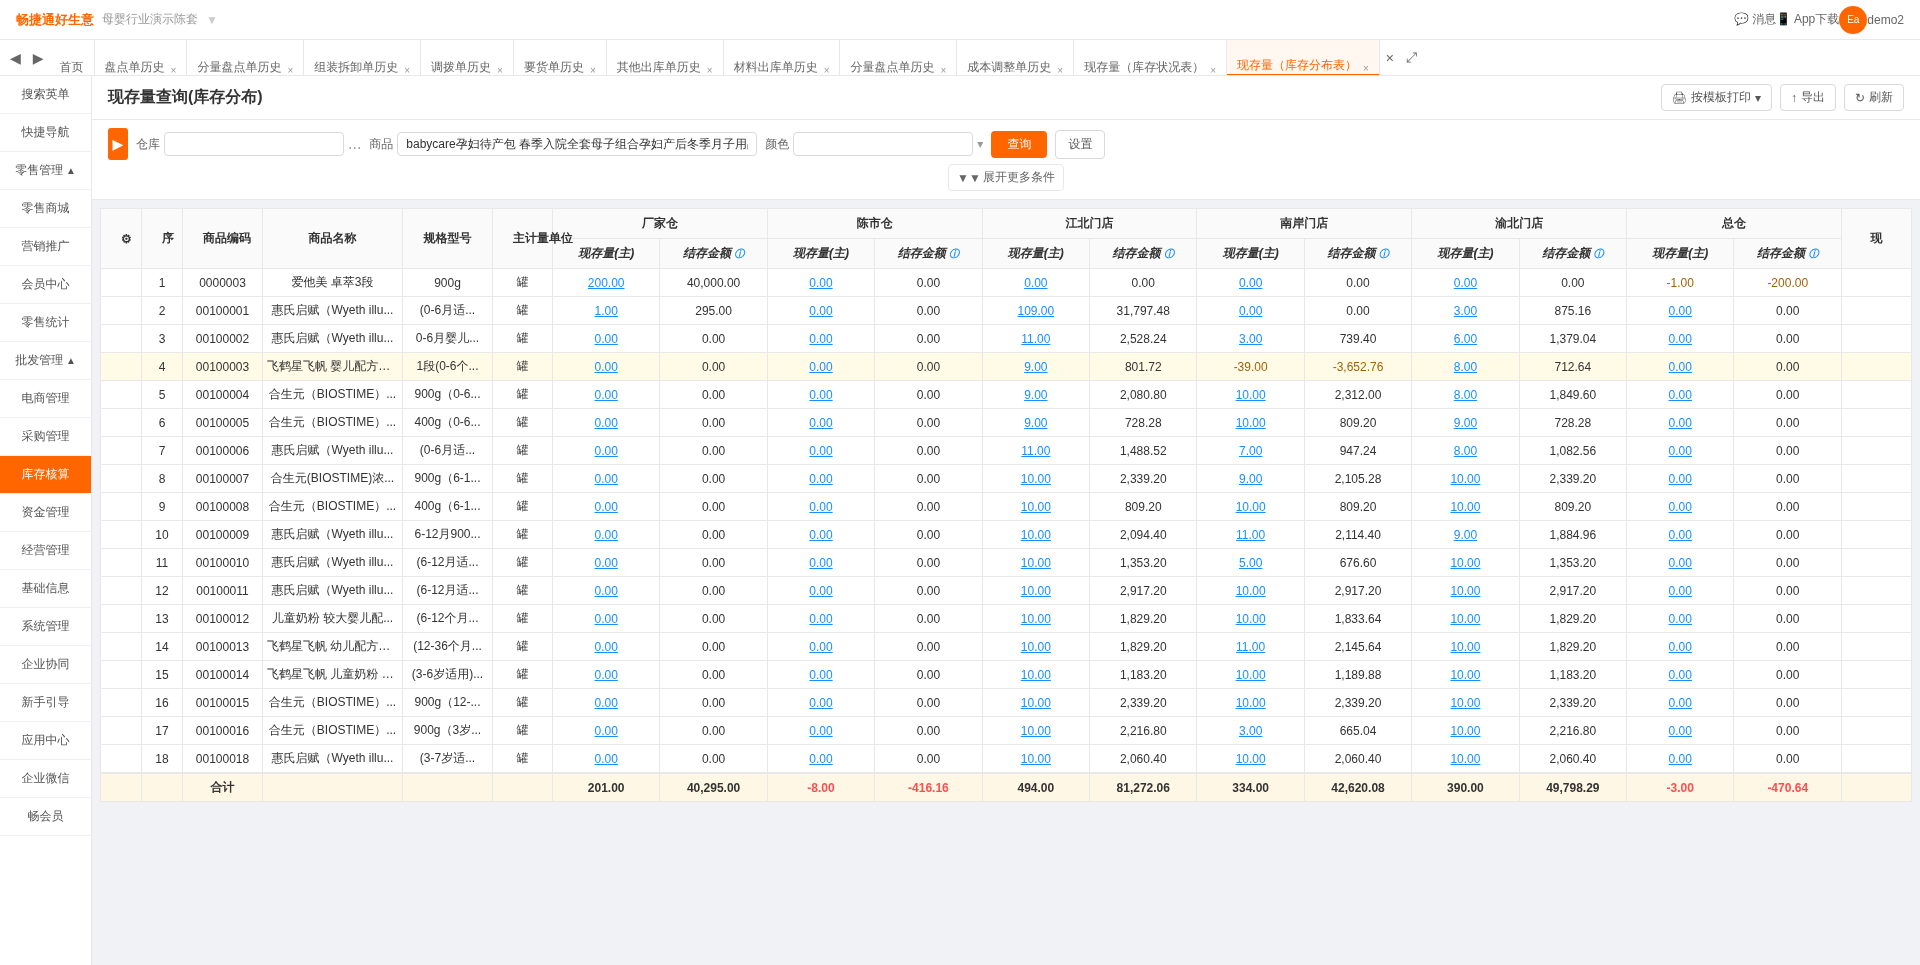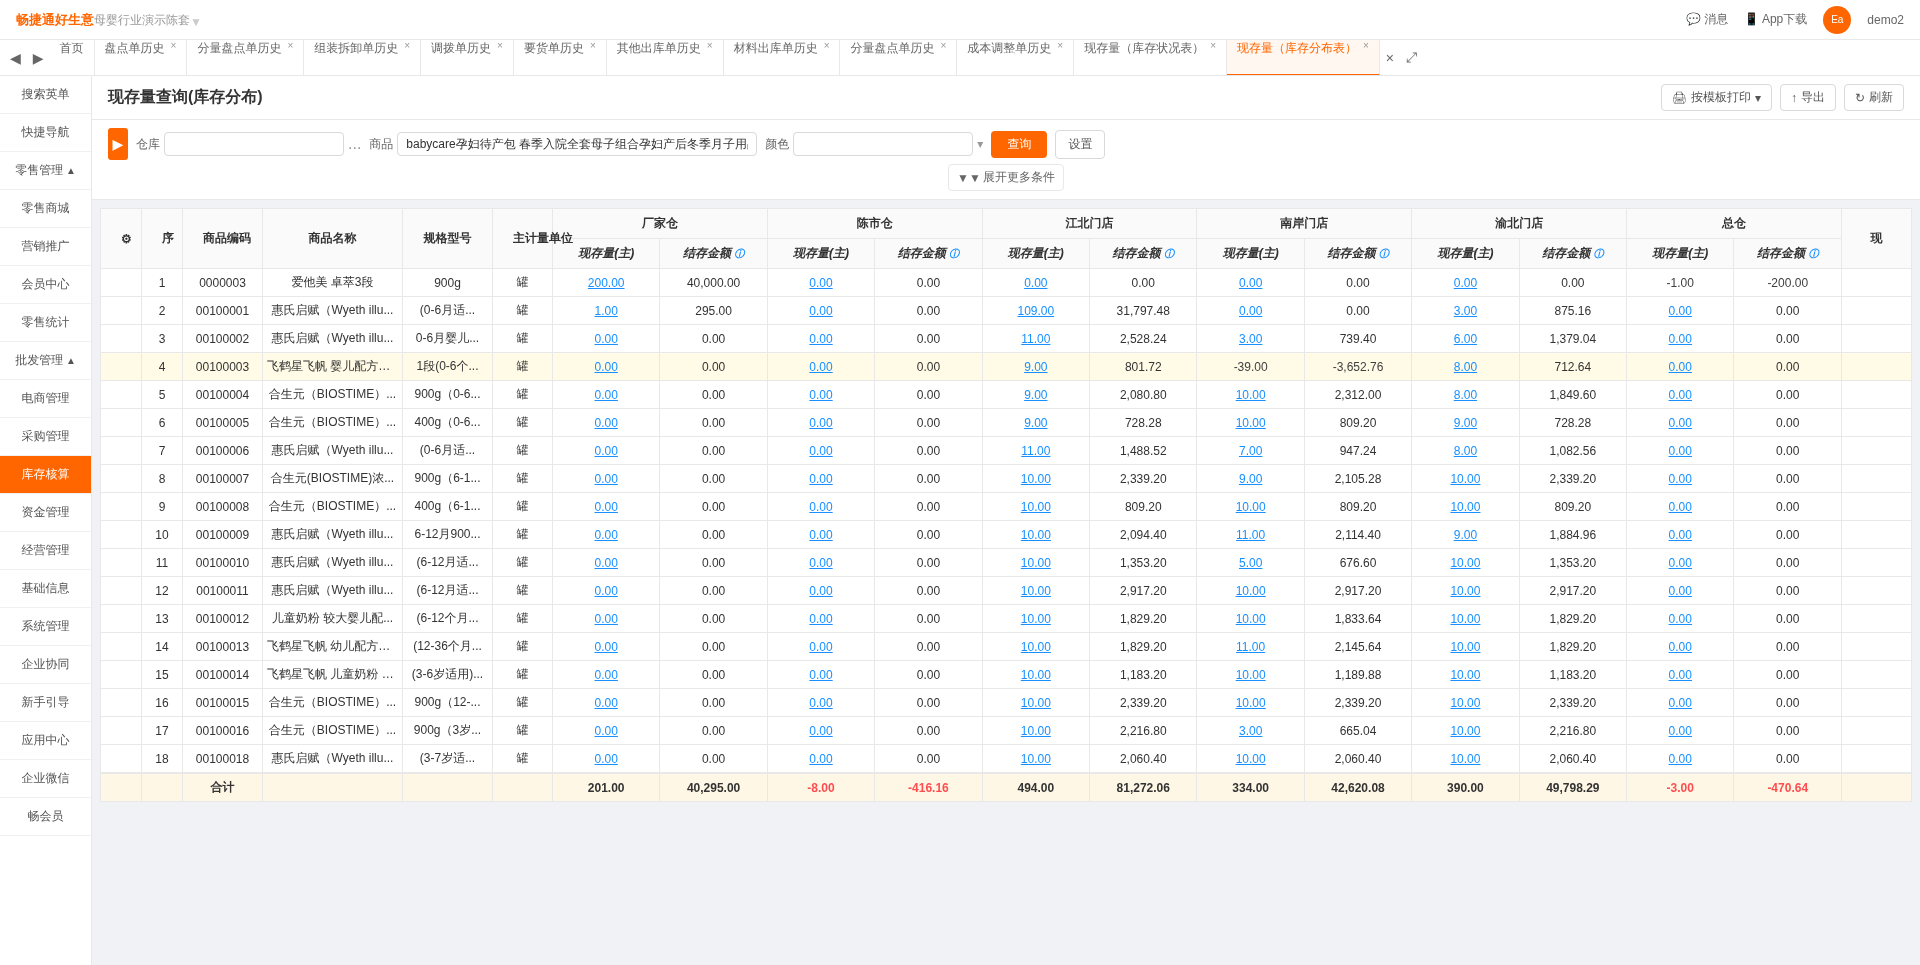--- a/index.html
+++ b/index.html
@@ -1,30 +1,30 @@
 <!DOCTYPE html>
 <html><head>
   <meta charset="utf-8">
   <style>
     * { box-sizing: border-box; margin: 0; padding: 0; }
     body { font-family: 'Microsoft YaHei', Arial, sans-serif; font-size: 12px; background: #f0f2f5; color: #333; overflow: hidden; }
 
     
     .top-bar { height: 40px; background: #fff; display: flex; align-items: center; justify-content: space-between; padding: 0 16px; border-bottom: 1px solid #e8e8e8; }
-    .top-bar-left { display: flex; align-items: flex-end; gap: 0; }
+    .top-bar-left { display: flex; align-items: center; gap: 8px; }
     .logo-area { display: flex; align-items: center; gap: 4px; }
     .logo-text { font-size: 13px; color: #ff6600; font-weight: bold; }
-    .top-bar-right { display: flex; align-items: center; gap: 16px; }
+    .top-bar-right { display: flex; align-items: center; }
     .top-bar-right span { font-size: 12px; color: #666; cursor: pointer; }
     .avatar { width: 28px; height: 28px; border-radius: 50%; background: #ff6600; display: flex; align-items: center; justify-content: center; color: #fff; font-size: 10px; }
     .user-name { font-size: 12px; color: #333; }
 
     
     .tab-bar { height: 36px; background: #fff; display: flex; align-items: center; border-bottom: 1px solid #e8e8e8; overflow: hidden; padding: 0 4px; }
-    .tab-item { display: flex; align-items: flex-start; padding: 0 10px; height: 36px; font-size: 12px; color: #666; border-right: 1px solid #e8e8e8; cursor: pointer; white-space: nowrap; position: relative; gap: 4px; }
+    .tab-item { display: flex; align-items: flex-end; padding: 0 10px; height: 36px; font-size: 12px; color: #666; border-right: 1px solid #e8e8e8; cursor: pointer; white-space: nowrap; position: relative; gap: 4px; }
     .tab-item:first-child { background: #f5f5f5; }
     .tab-item.active { background: #fff7f0; color: #ff6600; border-bottom: 2px solid #ff6600; }
     .tab-item .close-x { font-size: 10px; color: #999; cursor: pointer; margin-left: 2px; }
     .tab-nav-btn { padding: 0 6px; cursor: pointer; color: #666; font-size: 14px; }
 
     
     .main-layout { display: flex; height: calc(100vh - 76px); }
 
     
     .sidebar { width: 92px; background: #fff; border-right: 1px solid #e8e8e8; display: flex; flex-direction: column; overflow-y: auto; }
@@ -57,21 +57,21 @@
     
     .orange-arrow { width: 20px; background: #ff6600; color: #fff; border: none; border-radius: 3px; cursor: pointer; display: flex; align-items: center; justify-content: center; font-size: 14px; height: 32px; }
 
     
     .table-container { flex: 1; overflow: auto; padding: 8px; }
     .data-table { width: 100%; border-collapse: collapse; background: #fff; font-size: 12px; table-layout: fixed; min-width: 1600px; }
     .data-table th { background: #fafafa; border: 1px solid #e8e8e8; padding: 6px 20px; text-align: center; font-weight: 600; color: #333; white-space: nowrap; }
     .data-table td { border: 1px solid #e8e8e8; padding: 5px 4px; text-align: center; color: #333; white-space: nowrap; overflow: hidden; text-overflow: ellipsis; }
     .data-table tr.highlight td { background: #fffbe6; }
     .data-table .number-link { color: #1890ff; text-decoration: underline; cursor: pointer; }
-    .data-table .negative { color: #404040; }
+    .data-table .negative { color: #a16207; }
     .data-table .total-row td { background: #fff7e6; font-weight: bold; border-top: 2px solid #e8e8e8; }
 
     
     .group-header { background: #fafafa; text-align: center; font-weight: 600; }
     .subheader { background: #fafafa; font-style: italic; }
 
     
     ::-webkit-scrollbar { width: 6px; height: 6px; }
     ::-webkit-scrollbar-thumb { background: #ccc; border-radius: 3px; }
     ::-webkit-scrollbar-track { background: #f0f0f0; }

